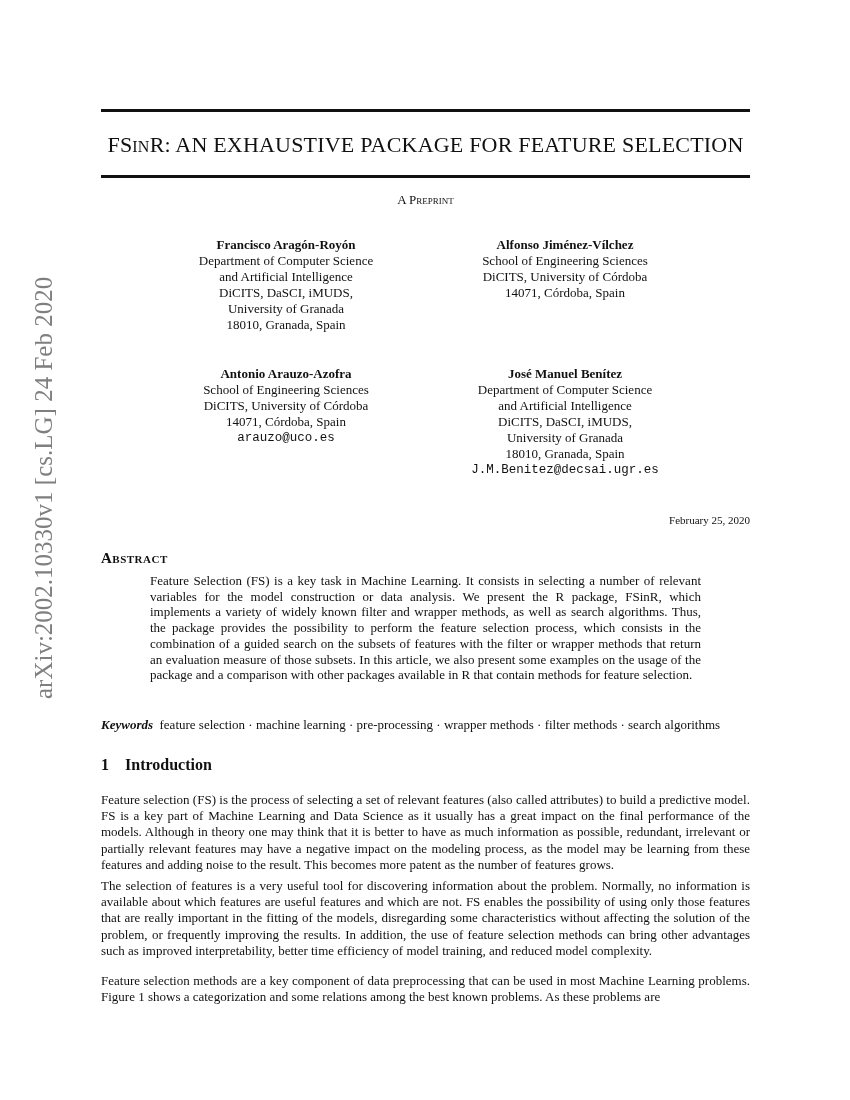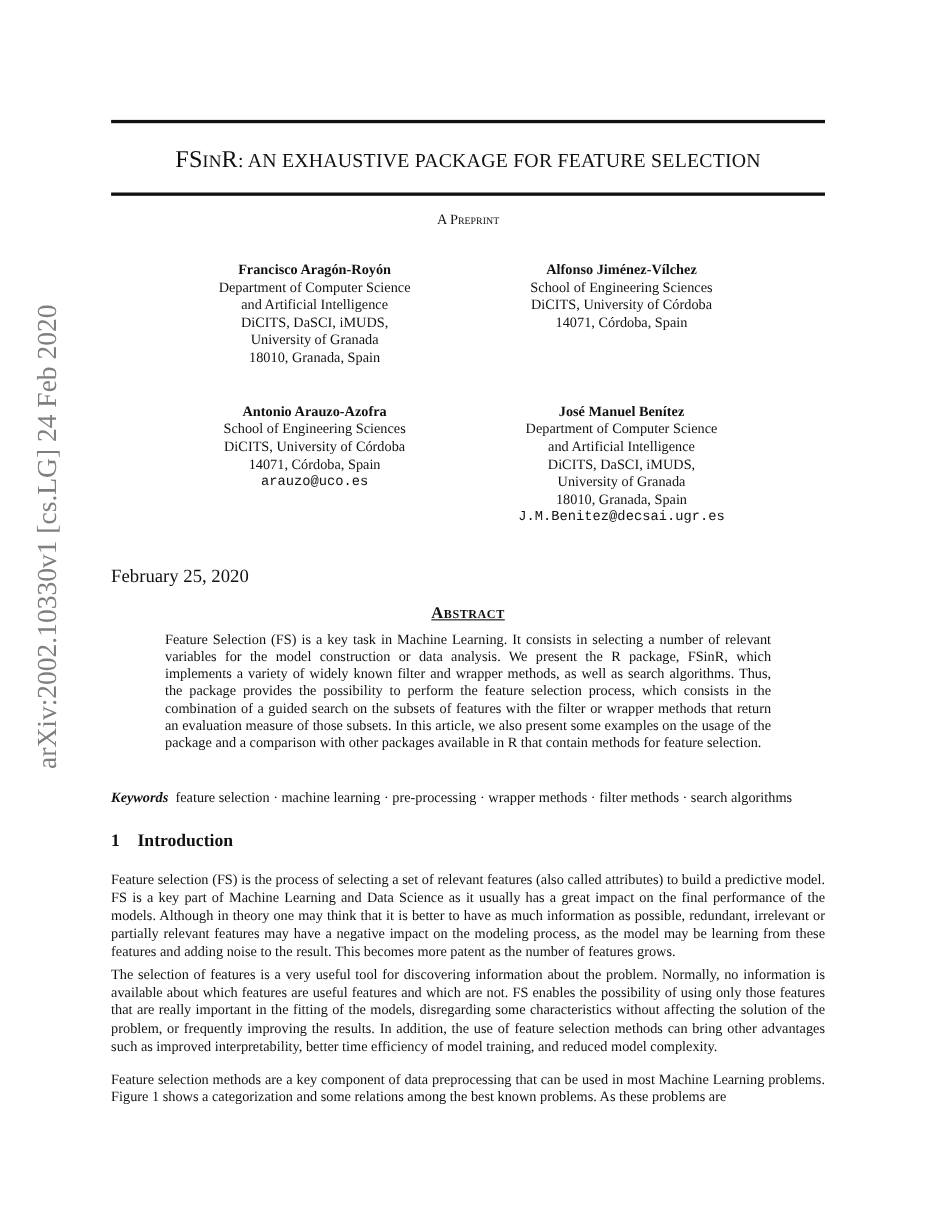--- a/index.html
+++ b/index.html
@@ -7,43 +7,43 @@
          font-family:"Liberation Serif", serif; color:#111; }
   .rule { position:absolute; left:101px; width:649px; height:3px; background:#111; }
   .title { position:absolute; left:101px; width:649px; top:132px; text-align:center;
            font-size:22px; letter-spacing:0.2px; }
   .title .sc { font-variant:small-caps; font-size:22px; }
   .preprint { position:absolute; left:101px; width:649px; top:192px; text-align:center;
               font-size:13px; font-variant:small-caps; }
   .author { position:absolute; text-align:center; font-size:13px; line-height:16px; width:240px; }
   .author .name { font-weight:bold; }
   .author .email { font-family:"Liberation Mono", monospace; font-size:12.5px; }
-  .date { position:absolute; left:101px; width:649px; top:514px; text-align:left; font-size:17px; }
-  .abs-head { position:absolute; left:101px; width:649px; top:550px; text-align:center;
-              font-size:15px; font-weight:bold; font-variant:small-caps; letter-spacing:0.5px;text-decoration:underline; }
+  .date { position:absolute; left:101px; width:649px; top:514px; text-align:right; font-size:11px; }
+  .abs-head { position:absolute; left:101px; width:649px; top:550px; 
+              font-size:15px; font-weight:bold; font-variant:small-caps; letter-spacing:0.5px; }
   .abstract { position:absolute; left:150px; width:551px; top:573px; font-size:13px;
               line-height:15.7px; text-align:justify; }
   .keywords { position:absolute; left:101px; width:660px; top:717px; font-size:13px; white-space:nowrap; }
   .keywords .kw-label { font-weight:bold; font-style:italic; }
   .keywords .kw-label span { font-style:normal; }
   .section { position:absolute; left:101px; top:756px; font-size:16px; font-weight:bold; }
   .section .num { display:inline-block; width:24px; }
   .para { position:absolute; left:101px; width:649px; font-size:13px; line-height:16.2px; text-align:justify; }
   .arxiv { position:absolute; left:-156px; top:479px; width:400px; height:40px;
            transform:rotate(-90deg); transform-origin:center center;
            font-size:25px; color:#7f7f7f; white-space:nowrap; text-align:center; line-height:40px; }
 </style>
 </head>
 <body>
 
 <div class="arxiv">arXiv:2002.10330v1  [cs.LG]  24 Feb 2020</div>
 
 <div class="rule" style="top:109px;"></div>
 <div class="title">
-  <span>FS</span><span class="sc" style="font-size:16px;">IN</span><span>R</span><span style="font-size:18px;font-family:Liberation Serif, serif;">: AN EXHAUSTIVE PACKAGE FOR FEATURE SELECTION</span>
+  <span>FS</span><span class="sc" style="font-size:16px;">IN</span><span>R</span><span style="font-size:22px;font-family:Liberation Serif, serif;">: AN EXHAUSTIVE PACKAGE FOR FEATURE SELECTION</span>
 </div>
 <div class="rule" style="top:175px;"></div>
 
 <div class="preprint">A Preprint</div>
 
 <div class="author" style="left:166px; top:237px;">
   <div class="name">Francisco Aragón-Royón</div>
   <div>Department of Computer Science</div>
   <div>and Artificial Intelligence</div>
   <div>DiCITS, DaSCI, iMUDS,</div>

